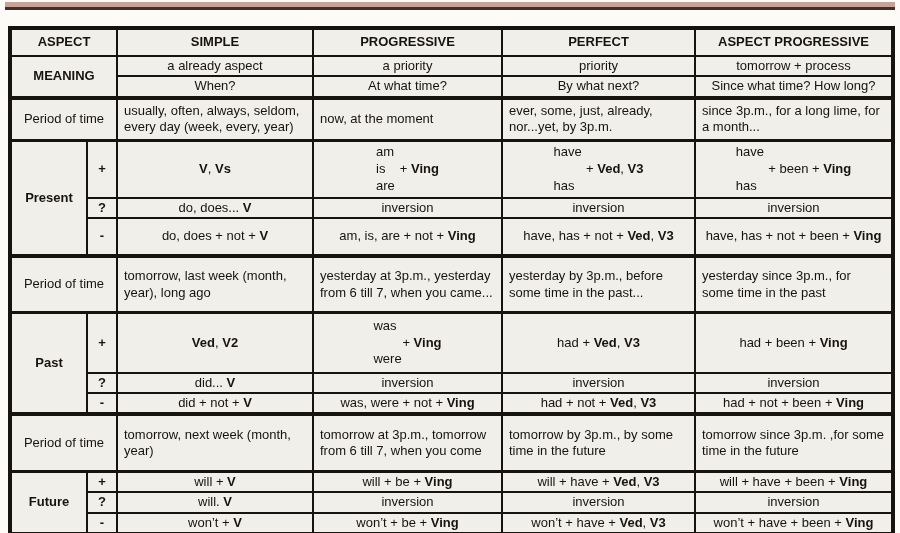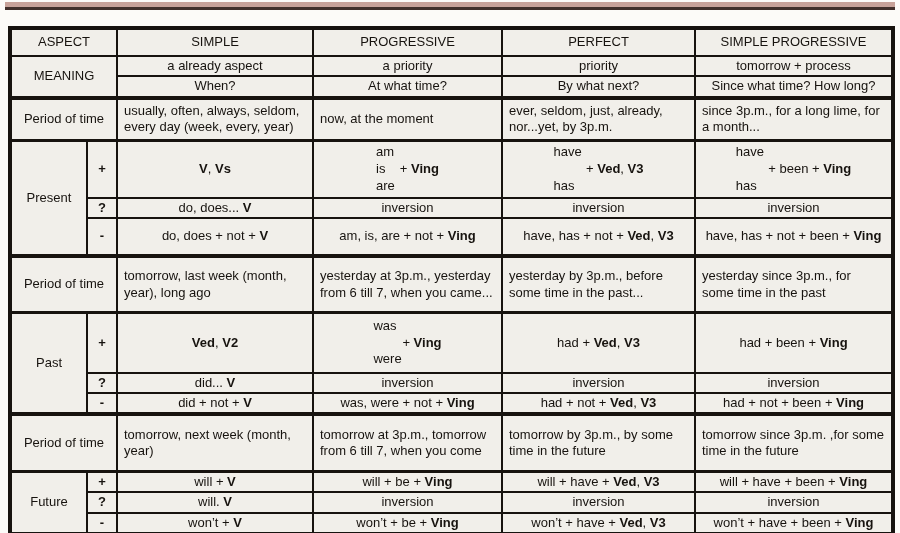--- a/index.html
+++ b/index.html
@@ -25,21 +25,21 @@
   }
   td{
     border:2px solid #17130f;
     font-size:13px;
     line-height:1.25;
     text-align:center;
     vertical-align:middle;
     padding:1px 4px;
     overflow:hidden;
   }
-  td.b{font-weight:normal;}
+  td.b{font-weight:bold;}
   td.lft{text-align:left;padding-left:6px;padding-right:5px;}
   td.sign{font-weight:bold;font-size:13px;padding:0 2px;}
   tr.sep > td{border-top:4px solid #17130f;}
   tr.r-period > td{border-bottom:3px solid #17130f;}
   td.stackcell{text-align:center;margin-top:24px;}
   span.stack{
     display:inline-block;
     text-align:left;
     white-space:pre-wrap;
     line-height:1.3;
@@ -60,42 +60,42 @@
     <col style="width:193px">
       <col style="width:198px">
   </colgroup>
 
   <tbody>
       <tr style="height:28px">
     <td colspan="2" class="b">ASPECT</td>
     <td class="b">SIMPLE</td>
     <td class="b">PROGRESSIVE</td>
     <td class="b">PERFECT</td>
-    <td class="b">SIMPLE PROGRESSIVE</td>
+    <td class="b">ASPECT PROGRESSIVE</td>
   </tr>
 
   <tr style="height:17px">
     <td colspan="2" rowspan="2" class="b">MEANING</td>
     <td>a already aspect</td>
     <td>a priority</td>
     <td>priority</td>
     <td>tomorrow + process</td>
   </tr>
   <tr style="height:17px">
     <td>When?</td>
     <td>At what time?</td>
     <td>By what next?</td>
     <td>Since what time? How long?</td>
   </tr>
 
   <tr class="sep r-period" style="height:43px">
     <td colspan="2">Period of time</td>
     <td class="lft">usually, often, always, seldom, every day (week, every, year)</td>
     <td class="lft">now, at the moment</td>
-    <td class="lft">ever, seldom, just, already, nor...yet, by 3p.m.</td>
+    <td class="lft">ever, some, just, already, nor...yet, by 3p.m.</td>
     <td class="lft">since 3p.m., for a long lime, for a month...</td>
   </tr>
   <tr style="height:57px">
     <td rowspan="3" class="b">Present</td>
     <td class="sign">+</td>
     <td><b>V</b>, <b>Vs</b></td>
     <td class="stackcell"><span class="stack">am
 is    + <b>Ving</b>
 are</span></td>
     <td class="stackcell"><span class="stack">have

